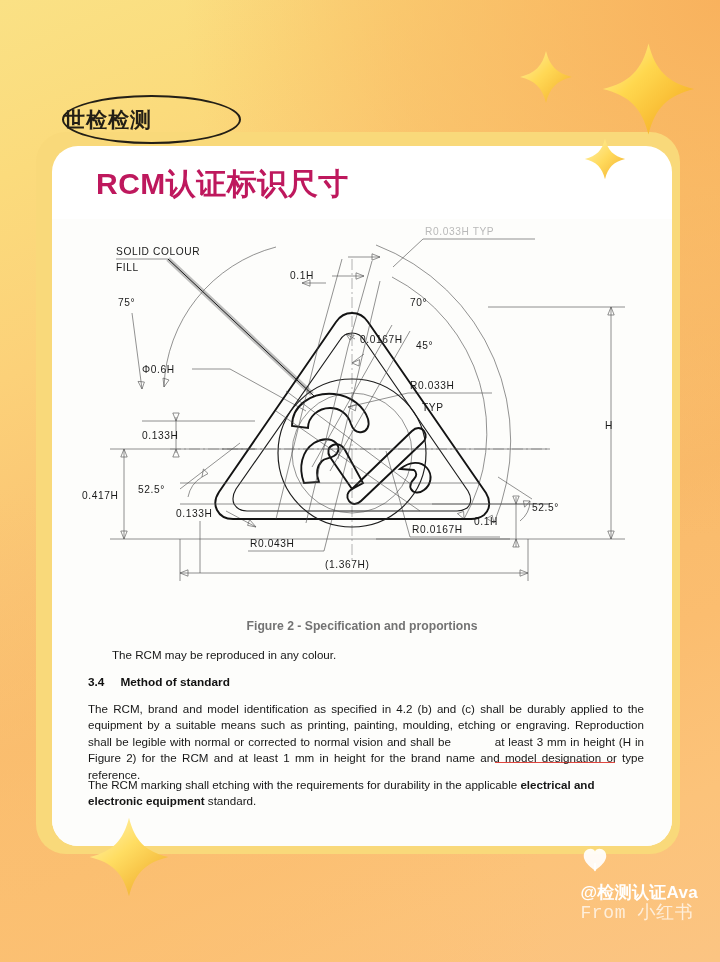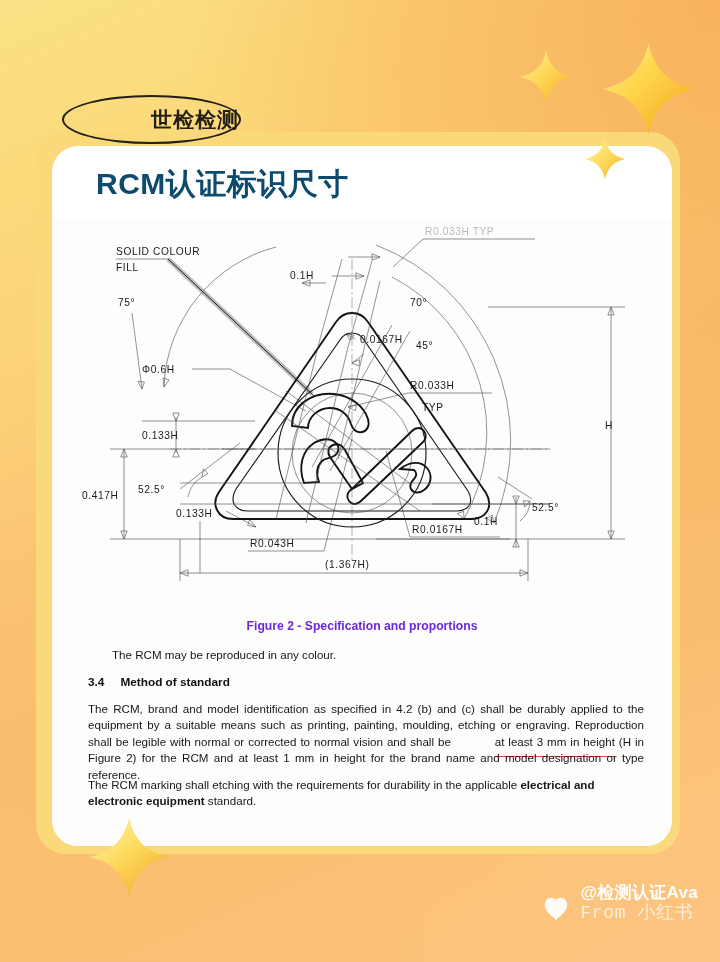--- a/index.html
+++ b/index.html
@@ -29,21 +29,21 @@
     pointer-events: none;
   }
 
   
   .brand-pill {
     position: absolute;
     left: 62px; top: 95px;
     width: 175px; height: 45px;
     border: 2.4px solid #231f16;
     border-radius: 50% / 50%;
-    display: flex; align-items: center; justify-content: flex-end;
+    display: flex; align-items: center; justify-content: flex-start;
     z-index: 40;
   }
   .brand-pill .brand-text {
     font-size: 21px;
     font-weight: 700;
     color: #231f16;
     letter-spacing: 1px;
     line-height: 1;
     font-family: "Liberation Sans", "DejaVu Sans", sans-serif;
   }
@@ -65,21 +65,21 @@
     border-radius: 26px;
     z-index: 20;
     overflow: hidden;
   }
 
   .doc-title {
     position: absolute;
     left: 44px; top: 18px;
     font-size: 30px;
     font-weight: 700;
-    color: #0c4a6e;
+    color: #be185d;
     letter-spacing: 0.5px;
     font-family: "Liberation Sans", "DejaVu Sans", sans-serif;
   }
 
   
   .scan {
     position: absolute;
     left: 0; top: 73px;
     width: 620px; height: 627px;
     background: #fdfdfb;
@@ -92,21 +92,21 @@
   }
   .figure-wrap svg { display:block; width: 100%; height: 100%; }
 
   .fig-caption {
     position: absolute;
     left: 0; top: 400px;
     width: 620px;
     text-align: center;
     font-size: 12.2px;
     font-weight: 700;
-    color: #6d28d9;
+    color: #737373;
     font-family: "Liberation Sans", sans-serif;
   }
 
   .body-text {
     position: absolute;
     left: 36px;
     width: 556px;
     font-size: 11.6px;
     line-height: 1.42;
     color: #161616;
@@ -119,37 +119,38 @@
     left: 36px; top: 456px;
     font-size: 11.8px; font-weight: 700; color: #111;
   }
   .heading34 .num { margin-right: 16px; }
   .p2 { top: 482px; }
   .p3 { top: 558px; }
   .p2 .lastline, .p3 { text-align: left; }
   b { font-weight: 700; }
   .underline-red {
     border-bottom: 1.6px solid #e0473f;
-    padding-bottom: 8px;
+    padding-bottom: 14px;
     margin-left: 40px;
   }
 
   
   .spark { position: absolute; z-index: 45; pointer-events:none; }
   .sp-a { left: 601px; top: 39px; width: 95px; height: 100px; z-index: 46; }
   .sp-b { left: 519px; top: 48px; width: 54px; height: 58px; }
   .sp-c { left: 584px; top: 137px; width: 42px; height: 44px; }
   .sp-d { left: 88px; top: 814px; width: 82px; height: 86px; }
 
   
   .wm {
     position: absolute;
     right: 22px; bottom: 38px;
-    display: flex; align-items: flex-end; gap: 9px;
+    display: flex; align-items: flex-start; gap: 9px;
     z-index: 50;
+    flex-direction: column;
   }
   .wm-heart { width: 30px; height: 30px; flex: 0 0 auto; }
   .wm-texts { display: flex; flex-direction: column; gap: 2px; }
   .wm-handle {
     font-size: 17px; font-weight: 700; color: #ffffff;
     letter-spacing: 0.3px; line-height: 1.1;
     font-family: "Liberation Sans", "DejaVu Sans", sans-serif;
   }
   .wm-from {
     font-size: 18px; color: rgba(255,255,255,0.72);

